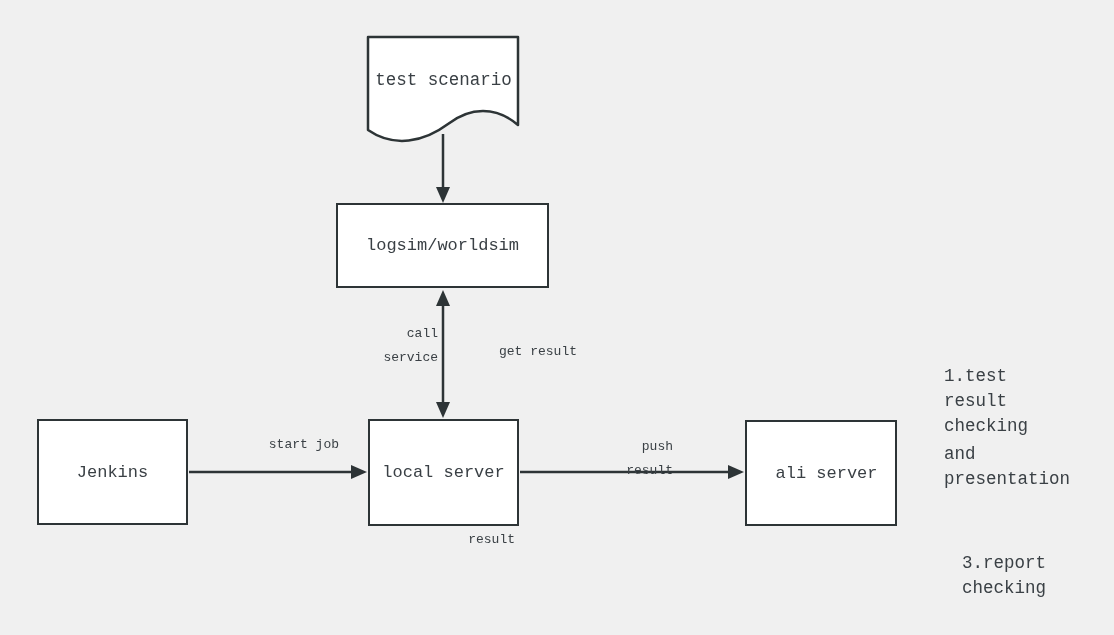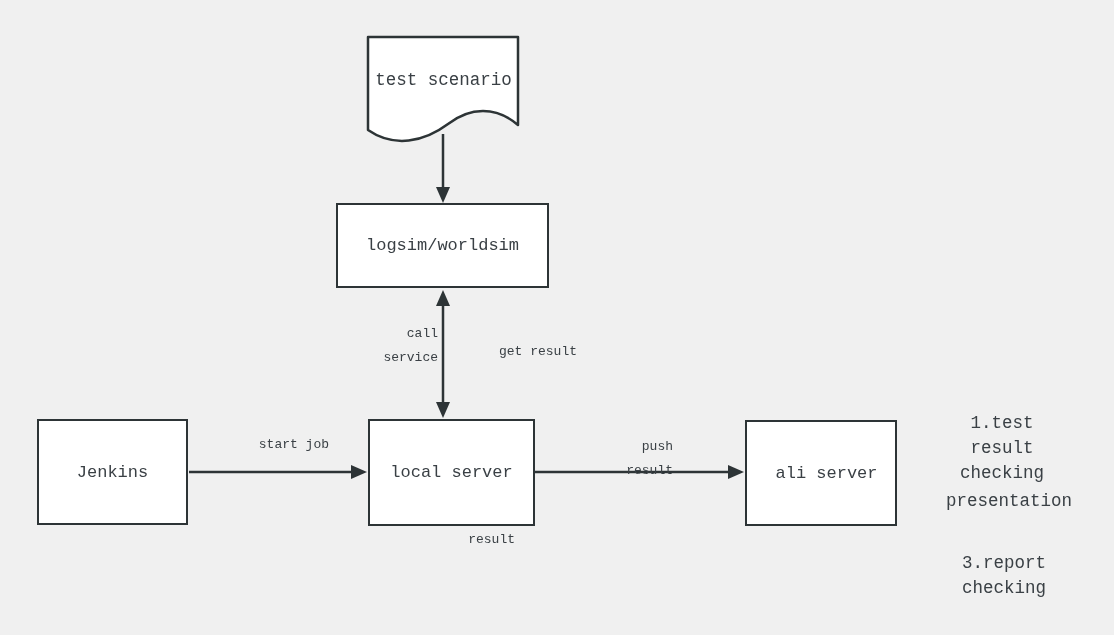--- a/index.html
+++ b/index.html
@@ -68,21 +68,21 @@
     text-align:right;
   }
   .edge-label span{display:block;}
   .note{
     position:absolute;
     font-size:17.5px;
     line-height:25px;
     color:var(--text);
   }
   .note span{display:block;}
-  .note.center{text-align:center;margin-top:47px;}
+  .note.center{text-align:left;}
   .note.left{text-align:center;}
 </style>
 </head>
 <body>
 
 <div class="canvas">
 
   <svg class="layer" width="1114" height="635" viewBox="0 0 1114 635">
 
     <path class="docshape" d="M 368 37 L 518 37 L 518 125
@@ -116,56 +116,57 @@
   </div>
 
   <div class="node" style="left:336px;top:203px;width:213px;height:85px;">
     <span>logsim/worldsim</span>
   </div>
 
   <div class="node" style="left:37px;top:419px;width:151px;height:106px;">
     <span>Jenkins</span>
   </div>
 
-  <div class="node" style="left:368px;top:419px;width:167px;height:107px;">
+  <div class="node" style="left:368px;top:419px;width:151px;height:107px;">
     <span>local server</span>
   </div>
 
   <div class="node" style="left:745px;top:420px;width:152px;height:106px;padding-left:11px;">
     <span>ali server</span>
   </div>
 
   <div class="edge-label" style="left:338px;top:322px;width:100px;">
     <span>call</span>
     <span>service</span>
   </div>
 
   <div class="edge-label" style="left:479px;top:340px;width:98px;">
     <span>get result</span>
   </div>
 
-  <div class="edge-label" style="left:245px;top:433px;width:84px;">
+  <div class="edge-label" style="left:255px;top:433px;width:84px;">
     <span>start job</span>
   </div>
 
   <div class="edge-label" style="left:593px;top:435px;width:80px;">
     <span>push</span>
     <span>result</span>
   </div>
 
   <div class="edge-label" style="left:395px;top:528px;width:120px;">
     <span>result</span>
   </div>
 
   <div class="note center" style="left:944px;top:364px;width:116px;">
     <span>1.test result</span>
     <span>checking</span>
   </div>
 
   <div class="note center" style="left:944px;top:442px;width:130px;">
+    <span>and</span>
     <span>presentation</span>
   </div>
 
   <div class="note left" style="left:949px;top:551px;width:110px;">
     <span>3.report</span>
     <span>checking</span>
   </div>
 
 </div>
 

